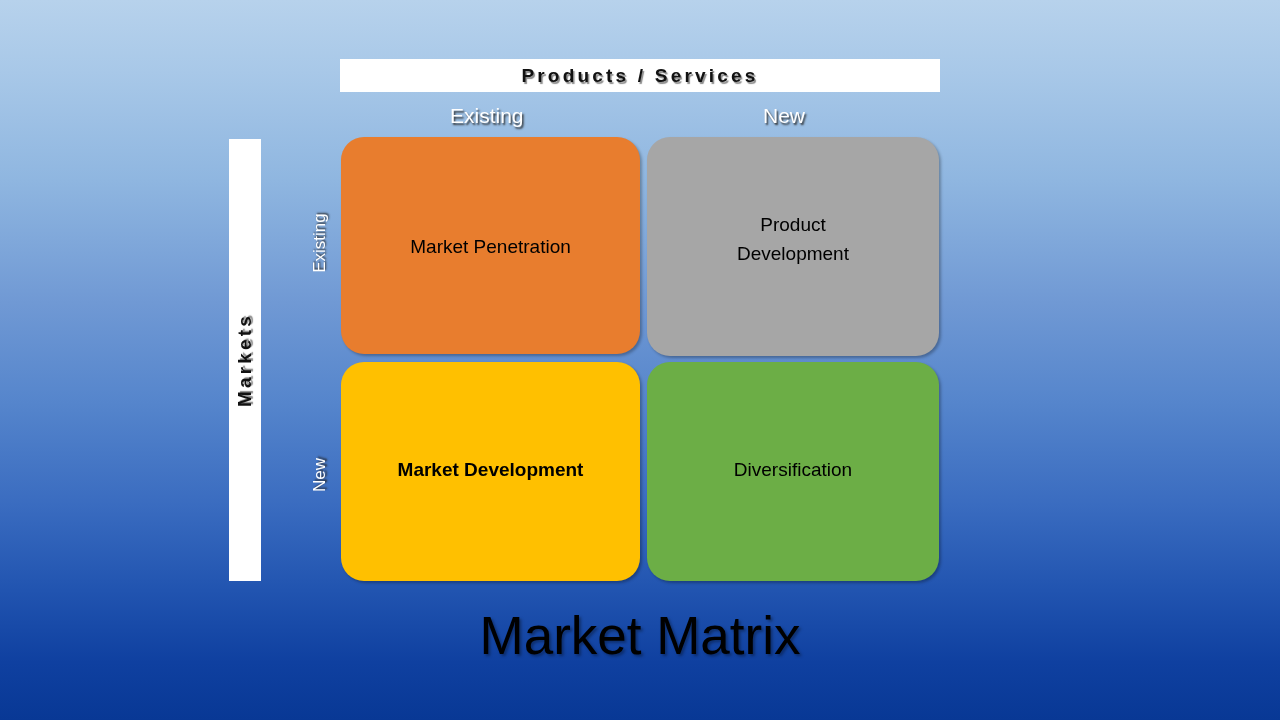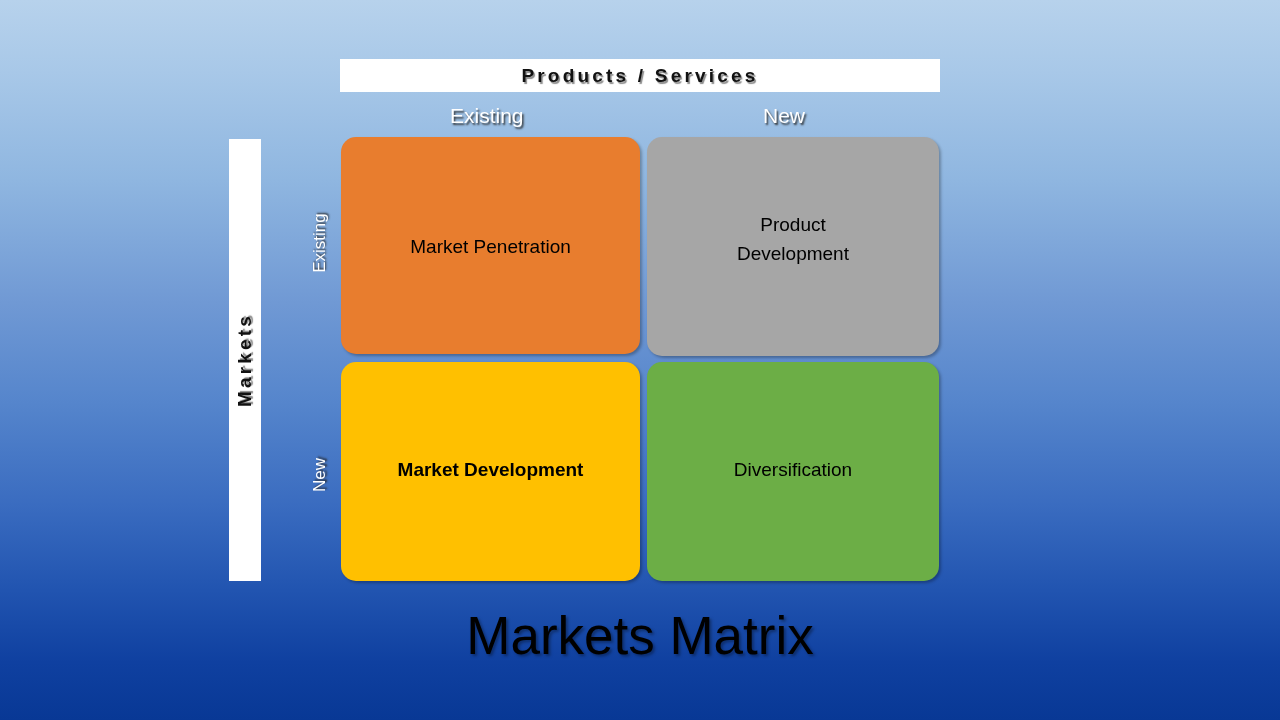--- a/index.html
+++ b/index.html
@@ -108,21 +108,21 @@
     color: #ffffff;
     text-shadow: 1.5px 1.5px 2px rgba(40,40,40,0.9);
     white-space: nowrap;
   }
   #row-label-existing { top: 185px; height: 115px; }
   #row-label-new      { top: 425px; height: 100px; }
 
   
   .quadrant {
     position: absolute;
-    border-radius: 15px;
+    border-radius: 23px;
     display: flex;
     align-items: center;
     justify-content: center;
     text-align: center;
     color: #000000;
     font-size: 19px;
     line-height: 1.52;
     box-shadow: 2px 2px 3px rgba(0,0,0,0.28);
   }
   #quadrant-market-penetration {
@@ -198,15 +198,15 @@
   </div>
 
   <div class="quadrant" id="quadrant-market-development">
     <span class="q-text">Market Development</span>
   </div>
 
   <div class="quadrant" id="quadrant-diversification">
     <span class="q-text">Diversification</span>
   </div>
 
-  <div id="main-title">Markets Matrix</div>
+  <div id="main-title">Market Matrix</div>
 
 </div>
 
 </body></html>

